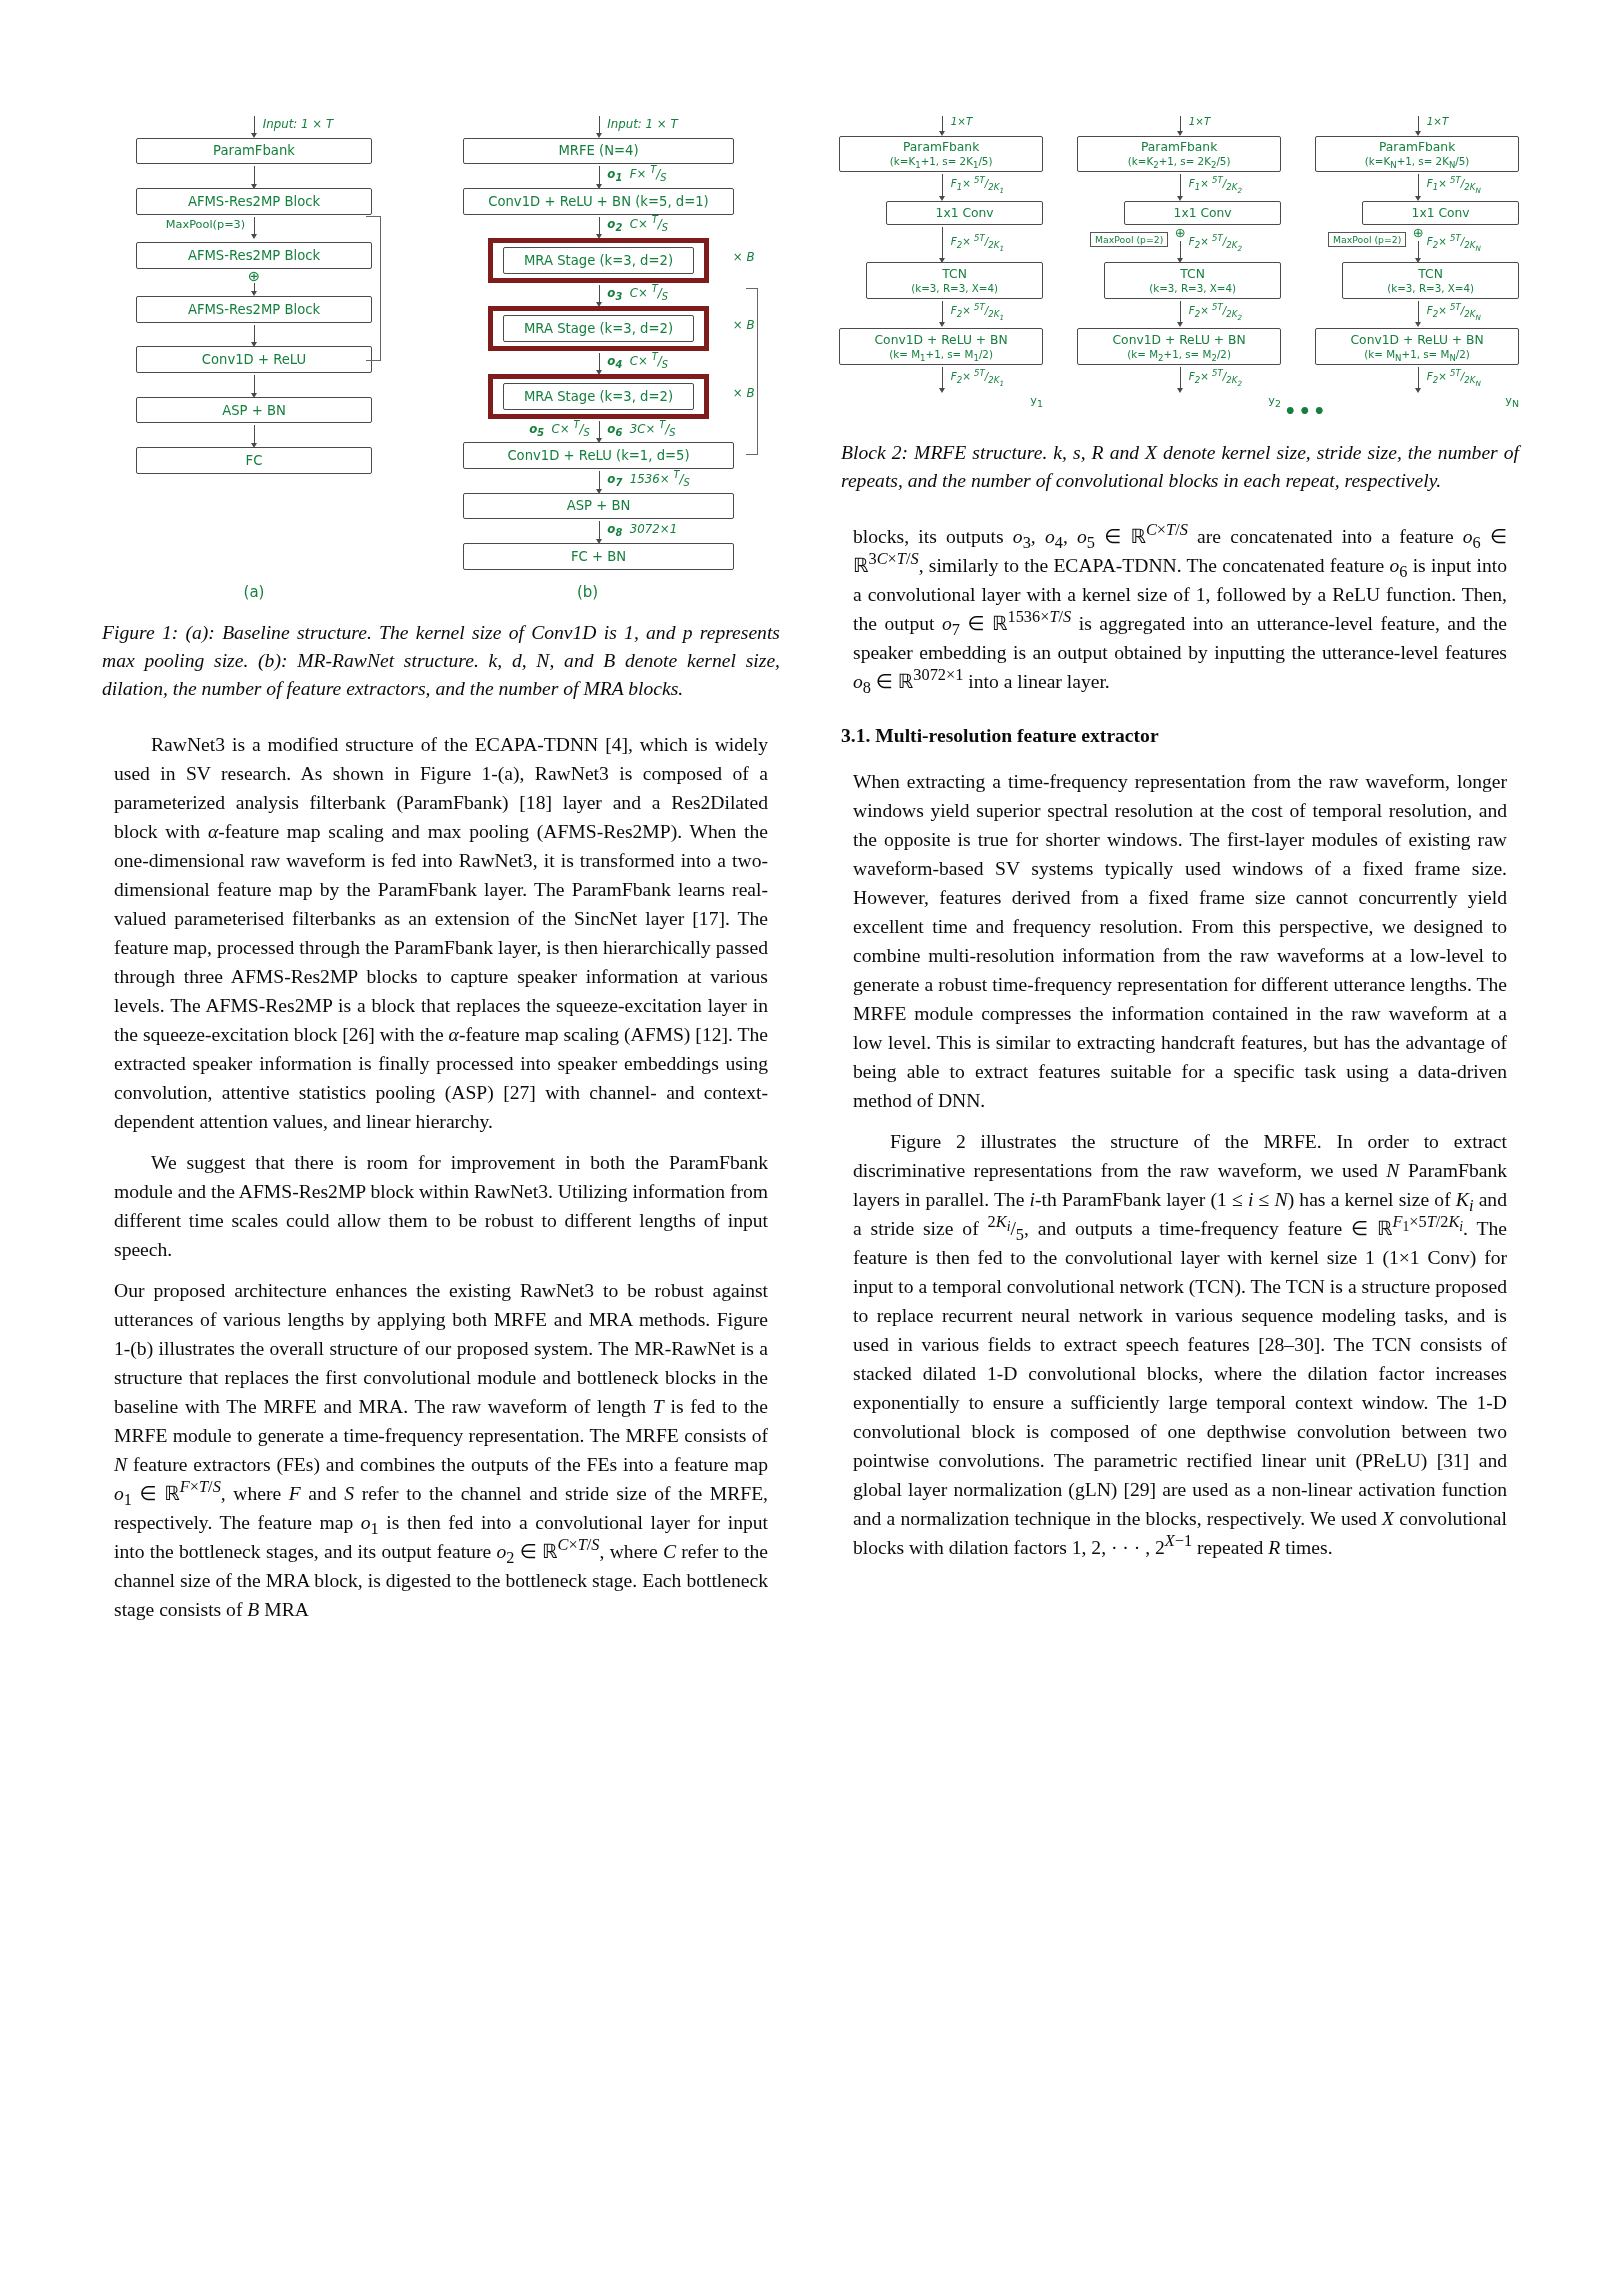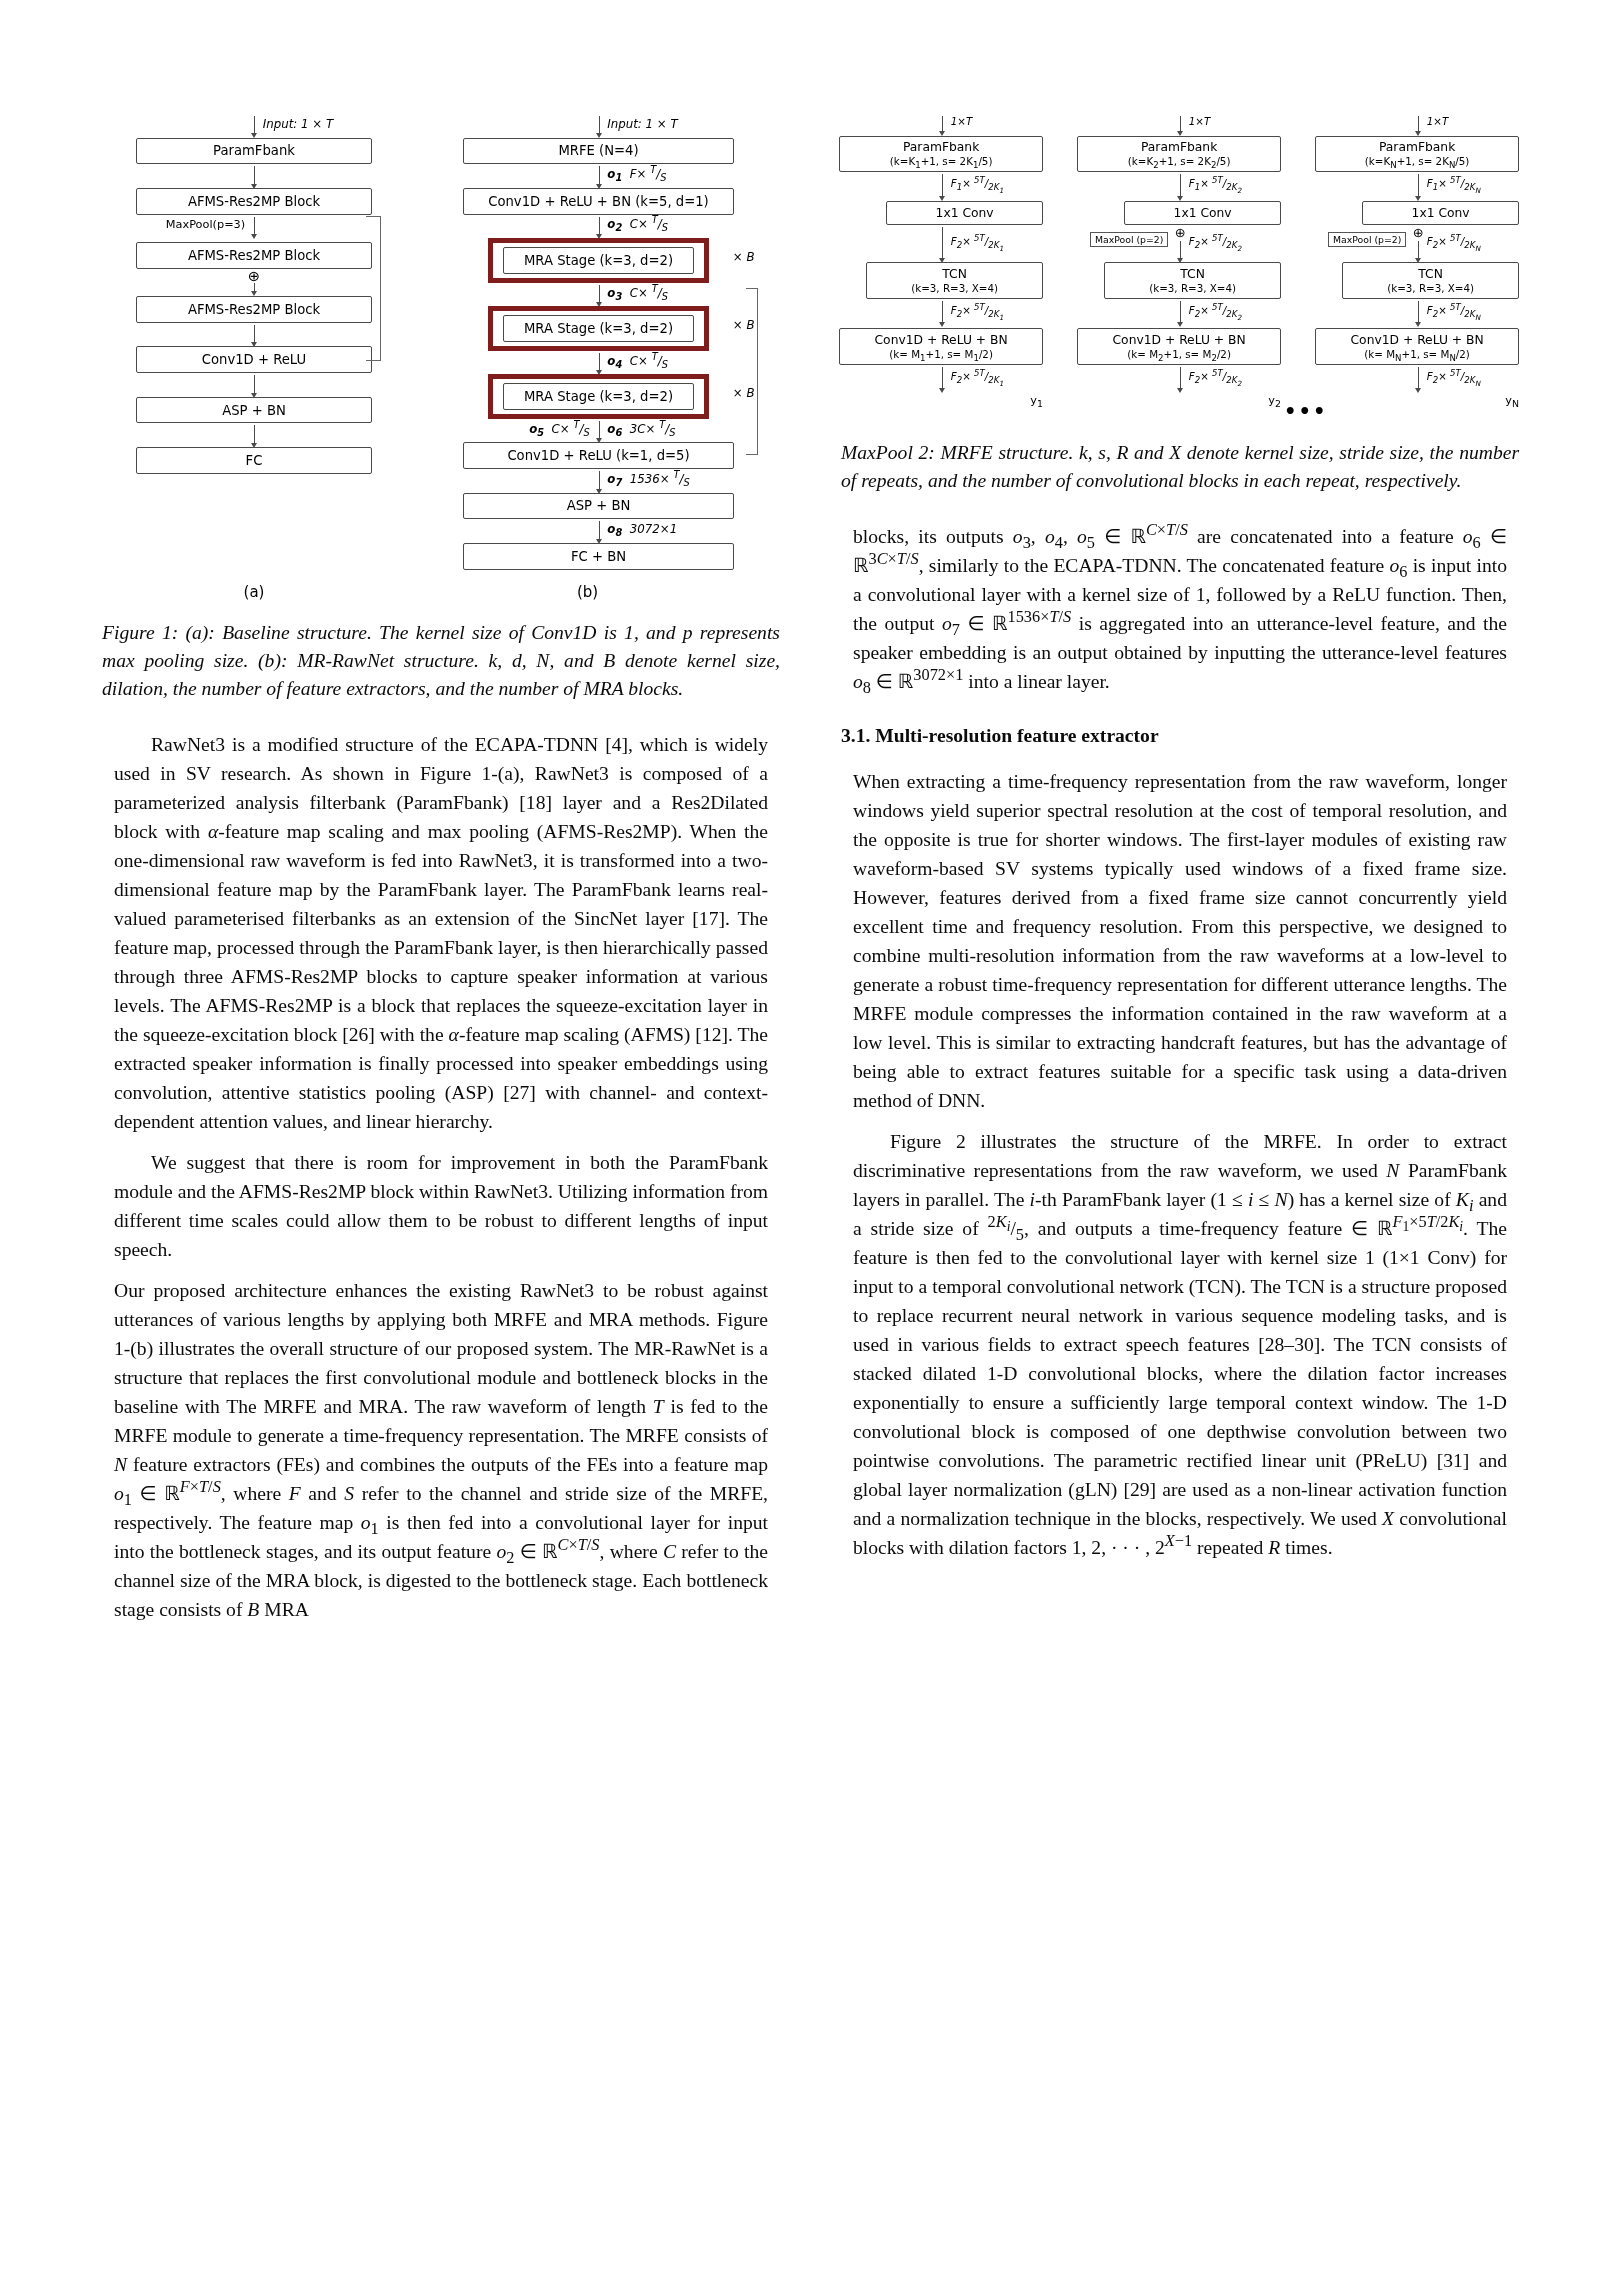--- a/index.html
+++ b/index.html
@@ -10,21 +10,21 @@
   .col{width:678px}
 
   
   .body-p{font-size:19.6px;line-height:29px;text-align:justify;margin:12px;text-indent:37px}
   .body-p.noindent{text-indent:0}
   .section-h{font-size:22.5px;font-weight:bold;text-align:center;margin:33px 0 23.5px}
   .subsection-h{font-size:19.6px;font-weight:bold;margin:29px 0 19.6px}
   .caption{font-size:19.6px;line-height:28px;text-align:justify;font-style:italic;margin:17.6px 0 27.4px}
 
   
-  .diagram,.fig1-tags{font-family:"DejaVu Sans",sans-serif;color:#000000}
+  .diagram,.fig1-tags{font-family:"DejaVu Sans",sans-serif;color:#15803d}
   .fig1-wrap{display:flex;justify-content:space-between}
   .diag{display:flex;flex-direction:column;align-items:center;position:relative}
   .diag-a{width:304px}
   .diag-b{width:363px}
   .dbox{border:1.3px solid #4a4a4a;background:#fff;text-align:center;font-size:13.2px;
         padding:4.9px 5.9px;border-radius:2px;white-space:nowrap}
   .wa{width:223px}
   .wb{width:257px}
   .mra-box{width:178px}
   .drow{position:relative;width:100%;height:23.5px}
@@ -315,21 +315,21 @@
               <span class="darrow"></span>
               <span class="dlabel">F<sub>2</sub>× <sup>5T</sup>/<sub>2K<sub>N</sub></sub></span>
             </div>
             <div class="out-label">y<sub>N</sub></div>
           </div>
 
           <div class="branch-dots">•••</div>
         </div>
 
         <p class="caption" style="margin-top:25.5px">
-          <span>MaxPool 2:</span>
+          <span>Block 2:</span>
           <span>MRFE structure. k, s, R and X denote kernel size, stride size, the number of repeats, and the number of convolutional blocks in each repeat, respectively.</span>
         </p>
       </div>
 
       <p class="body-p noindent">blocks, its outputs <i>o</i><sub>3</sub>, <i>o</i><sub>4</sub>, <i>o</i><sub>5</sub> ∈ ℝ<sup><i>C</i>×<i>T</i>/<i>S</i></sup> are concatenated into a feature <i>o</i><sub>6</sub> ∈ ℝ<sup>3<i>C</i>×<i>T</i>/<i>S</i></sup>, similarly to the ECAPA-TDNN. The concatenated feature <i>o</i><sub>6</sub> is input into a convolutional layer with a kernel size of 1, followed by a ReLU function. Then, the output <i>o</i><sub>7</sub> ∈ ℝ<sup>1536×<i>T</i>/<i>S</i></sup> is aggregated into an utterance-level feature, and the speaker embedding is an output obtained by inputting the utterance-level features <i>o</i><sub>8</sub> ∈ ℝ<sup>3072×1</sup> into a linear layer.</p>
       <h3 class="subsection-h">3.1.  Multi-resolution feature extractor</h3>
       <p class="body-p noindent">When extracting a time-frequency representation from the raw waveform, longer windows yield superior spectral resolution at the cost of temporal resolution, and the opposite is true for shorter windows. The first-layer modules of existing raw waveform-based SV systems typically used windows of a fixed frame size. However, features derived from a fixed frame size cannot concurrently yield excellent time and frequency resolution. From this perspective, we designed to combine multi-resolution information from the raw waveforms at a low-level to generate a robust time-frequency representation for different utterance lengths. The MRFE module compresses the information contained in the raw waveform at a low level. This is similar to extracting handcraft features, but has the advantage of being able to extract features suitable for a specific task using a data-driven method of DNN.</p>
       <p class="body-p">Figure 2 illustrates the structure of the MRFE. In order to extract discriminative representations from the raw waveform, we used <i>N</i> ParamFbank layers in parallel. The <i>i</i>-th ParamFbank layer (1 ≤ <i>i</i> ≤ <i>N</i>) has a kernel size of <i>K<sub>i</sub></i> and a stride size of <sup>2<i>K<sub>i</sub></i></sup>/<sub>5</sub>, and outputs a time-frequency feature ∈ ℝ<sup><i>F</i><sub>1</sub>×5<i>T</i>/2<i>K<sub>i</sub></i></sup>. The feature is then fed to the convolutional layer with kernel size 1 (1×1 Conv) for input to a temporal convolutional network (TCN). The TCN is a structure proposed to replace recurrent neural network in various sequence modeling tasks, and is used in various fields to extract speech features [28–30]. The TCN consists of stacked dilated 1-D convolutional blocks, where the dilation factor increases exponentially to ensure a sufficiently large temporal context window. The 1-D convolutional block is composed of one depthwise convolution between two pointwise convolutions. The parametric rectified linear unit (PReLU) [31] and global layer normalization (gLN) [29] are used as a non-linear activation function and a normalization technique in the blocks, respectively. We used <i>X</i> convolutional blocks with dilation factors 1, 2, · · · , 2<sup><i>X</i>−1</sup> repeated <i>R</i> times.</p>
     </div>
   </div>

